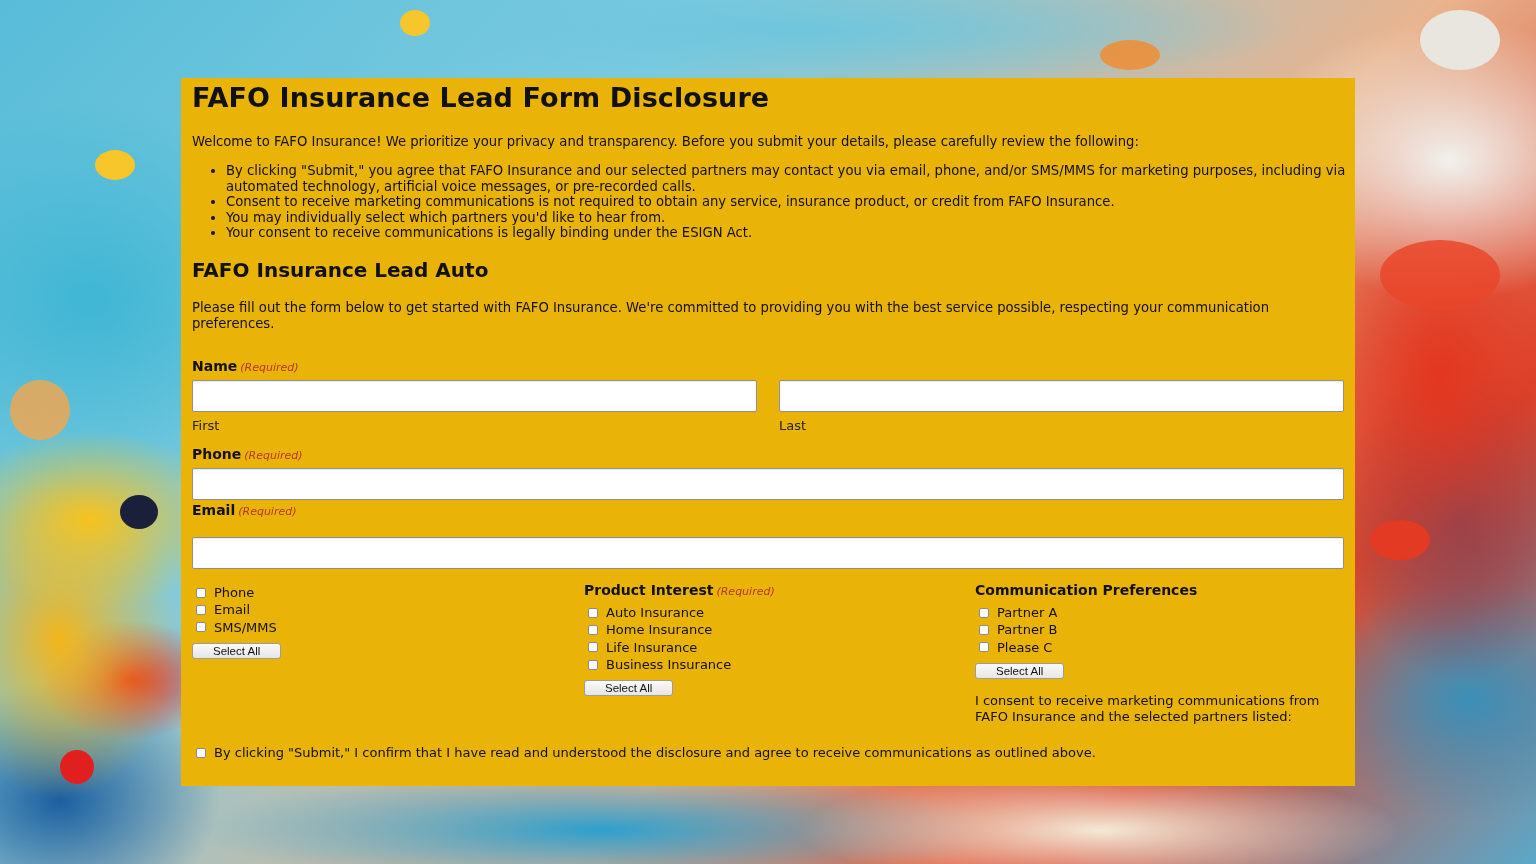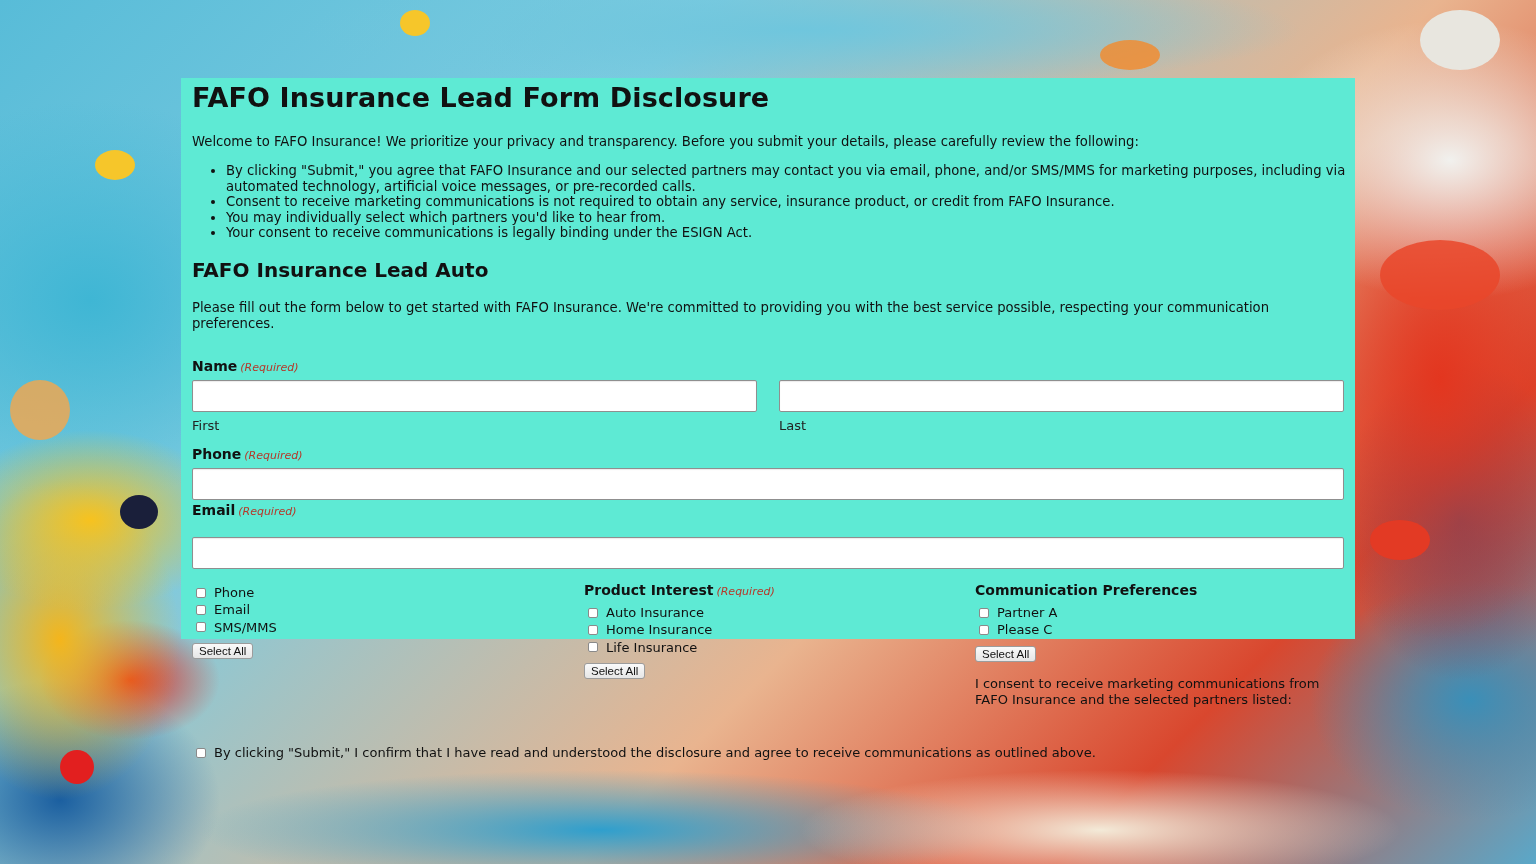--- a/index.html
+++ b/index.html
@@ -16,22 +16,22 @@
       radial-gradient(ellipse 160px 260px at 1440px 380px, #e3361f 0%, rgba(227,54,31,0) 100%),
       radial-gradient(ellipse 120px 160px at 1460px 520px, #6a4a66 0%, rgba(106,74,102,0) 100%),
       radial-gradient(ellipse 160px 120px at 1470px 700px, #3a8fb8 0%, rgba(58,143,184,0) 100%),
       radial-gradient(ellipse 300px 60px at 1100px 830px, #f3ead8 0%, rgba(243,234,216,0) 100%),
       radial-gradient(ellipse 400px 60px at 600px 830px, #2f9fcd 0%, rgba(47,159,205,0) 100%),
       radial-gradient(ellipse 500px 60px at 800px 30px, #6fc6dd 0%, rgba(111,198,221,0) 100%),
       linear-gradient(135deg, #58bcd8 0%, #7ccbe0 30%, #e9b48f 60%, #d9472e 80%, #5aa8c9 100%);
   }
   .splat { position: absolute; border-radius: 50%; pointer-events: none; }
   .panel {
-    position: absolute; left: 181px; top: 78px; width: 1174px; height: 561px;
-    background: #5eead4; box-sizing: border-box; padding: 0 11px;
+    position: absolute; left: 181px; top: 78px; width: 1174px; height: 708px;
+    background: #eab308; box-sizing: border-box; padding: 0 11px;
     color: #111;
   }
   h1 {
     margin: 0; position: absolute; left: 11px; top: 4px;
     font-size: 27px; font-weight: bold; letter-spacing: 0.1px;
   }
   .intro { position: absolute; left: 11px; top: 56px; font-size: 13.2px; }
   ul.bullets {
     position: absolute; left: 11px; top: 85px; width: 1150px;
     margin: 0; padding-left: 34px; font-size: 13.2px; line-height: 15.5px;
@@ -60,21 +60,21 @@
   .col .col-title { font-size: 14px; font-weight: bold; height: 20px; }
   .opt { display: flex; align-items: center; height: 17.3px; font-size: 13px; }
   .cb {
     width: 10px; height: 10px; border: 1px solid #8a8a8a; border-radius: 2px;
     background: #fff; margin: 0 8px 0 4px; box-sizing: border-box;
   }
   .opts { margin-top: 2px; }
   .select-all {
     display: inline-block; margin-top: 7px;
     font-family: "Liberation Sans", sans-serif; font-size: 11.5px;
-    padding: 1px 6px; border: 1px solid #9c9c9c; border-radius: 3px;
+    padding: 1px 20px; border: 1px solid #9c9c9c; border-radius: 3px;
     background: linear-gradient(#fafafa, #e6e6e6); color: #111; cursor: pointer;
   }
   .consent-note { margin-top: 14px; font-size: 13px; line-height: 16px; width: 360px; }
   .final {
     position: absolute; left: 11px; top: 667px; display: flex; align-items: center;
     font-size: 13px;
   }
   .final .cb { margin: 0 8px 0 4px; }
 </style>
 </head>
@@ -149,30 +149,38 @@
           <span>Auto Insurance</span>
         </label>
       <label class="opt">
           <span class="cb"></span>
           <span>Home Insurance</span>
         </label>
       <label class="opt">
           <span class="cb"></span>
           <span>Life Insurance</span>
         </label>
+      <label class="opt">
+          <span class="cb"></span>
+          <span>Business Insurance</span>
+        </label>
     </div>
     <button class="select-all">Select All</button>
   </div>
 
   <div class="col" style="left:794px;">
     <div class="col-title">Communication Preferences</div>
     <div class="opts">
       <label class="opt">
           <span class="cb"></span>
           <span>Partner A</span>
+        </label>
+      <label class="opt">
+          <span class="cb"></span>
+          <span>Partner B</span>
         </label>
       <label class="opt">
           <span class="cb"></span>
           <span>Please C</span>
         </label>
     </div>
     <button class="select-all">Select All</button>
     <div class="consent-note">I consent to receive marketing communications from FAFO Insurance and the selected partners listed:</div>
   </div>
 

